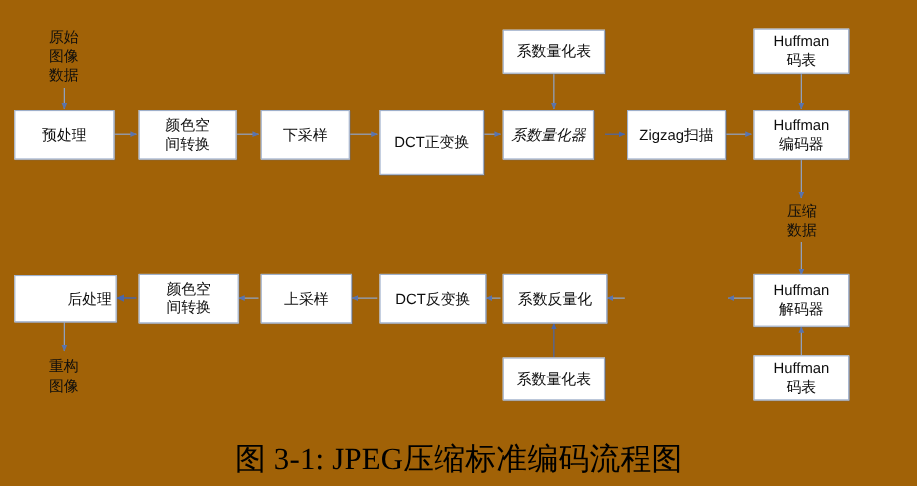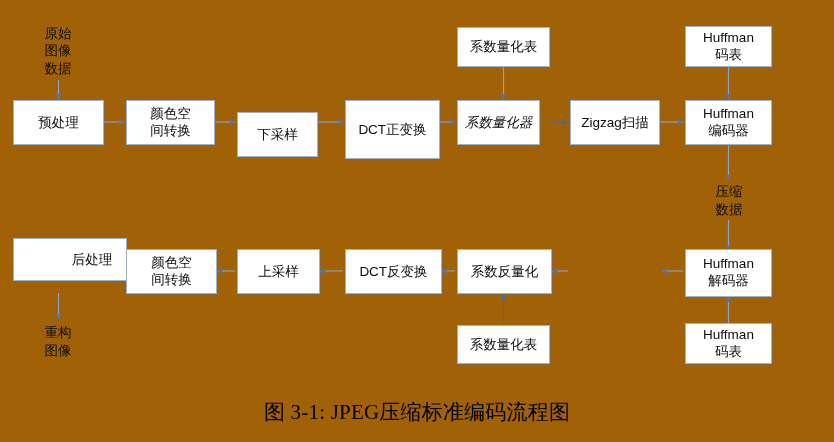--- a/index.html
+++ b/index.html
@@ -56,21 +56,21 @@
     align-items: center;
     justify-content: center;
   }
   .caption {
     position: absolute;
     left: 0;
     top: 398px;
     width: 834px;
     text-align: center;
     font-family: "Liberation Serif", "DejaVu Serif", serif;
-    font-size: 21px;
+    font-size: 28px;
     color: #000000;
     letter-spacing: 0.2px;
   }
 </style>
 </head>
 <body>
 
 <div id="canvas">
 
   <svg class="svg-layer" viewBox="0 0 834 442">
@@ -124,42 +124,42 @@
 数据</div>
 
   <div class="free-label" style="left:23px; top:321px; width:70px; height:42px;">重构
 图像</div>
 
   <div class="node" style="left:13px; top:100px; width:91px; height:45px;">预处理</div>
 
   <div class="node two-line" style="left:126px; top:100px; width:89px; height:45px;">颜色空
 间转换</div>
 
-  <div class="node" style="left:237px; top:100px; width:81px; height:45px;margin-top:12px;">下采样</div>
+  <div class="node" style="left:237px; top:100px; width:81px; height:45px;">下采样</div>
 
   <div class="node" style="left:345px; top:100px; width:95px; height:59px;">DCT正变换</div>
 
   <div class="node" style="left:457px; top:100px; width:83px; height:45px;font-style:italic;">系数量化器</div>
 
   <div class="node" style="left:570px; top:100px; width:90px; height:45px;">Zigzag扫描</div>
 
   <div class="node two-line" style="left:685px; top:100px; width:87px; height:45px;">Huffman
 编码器</div>
 
   <div class="node" style="left:457px; top:27px; width:93px; height:40px;">系数量化表</div>
 
   <div class="node two-line" style="left:685px; top:26px; width:87px; height:41px;">Huffman
 码表</div>
 
   <div class="node" style="left:457px; top:325px; width:93px; height:39px;">系数量化表</div>
 
   <div class="node two-line" style="left:685px; top:323px; width:87px; height:41px;">Huffman
 码表</div>
 
-  <div class="node" style="left:13px; top:238px; width:114px; height:43px;padding-left:44px;">后处理</div>
+  <div class="node" style="left:13px; top:250px; width:93px; height:43px;padding-left:44px;">后处理</div>
 
   <div class="node two-line" style="left:126px; top:249px; width:91px; height:45px;">颜色空
 间转换</div>
 
   <div class="node" style="left:237px; top:249px; width:83px; height:45px;">上采样</div>
 
   <div class="node" style="left:457px; top:249px; width:95px; height:45px;">系数反量化</div>
 
   <div class="node" style="left:345px; top:249px; width:97px; height:45px;">DCT反变换</div>
 

